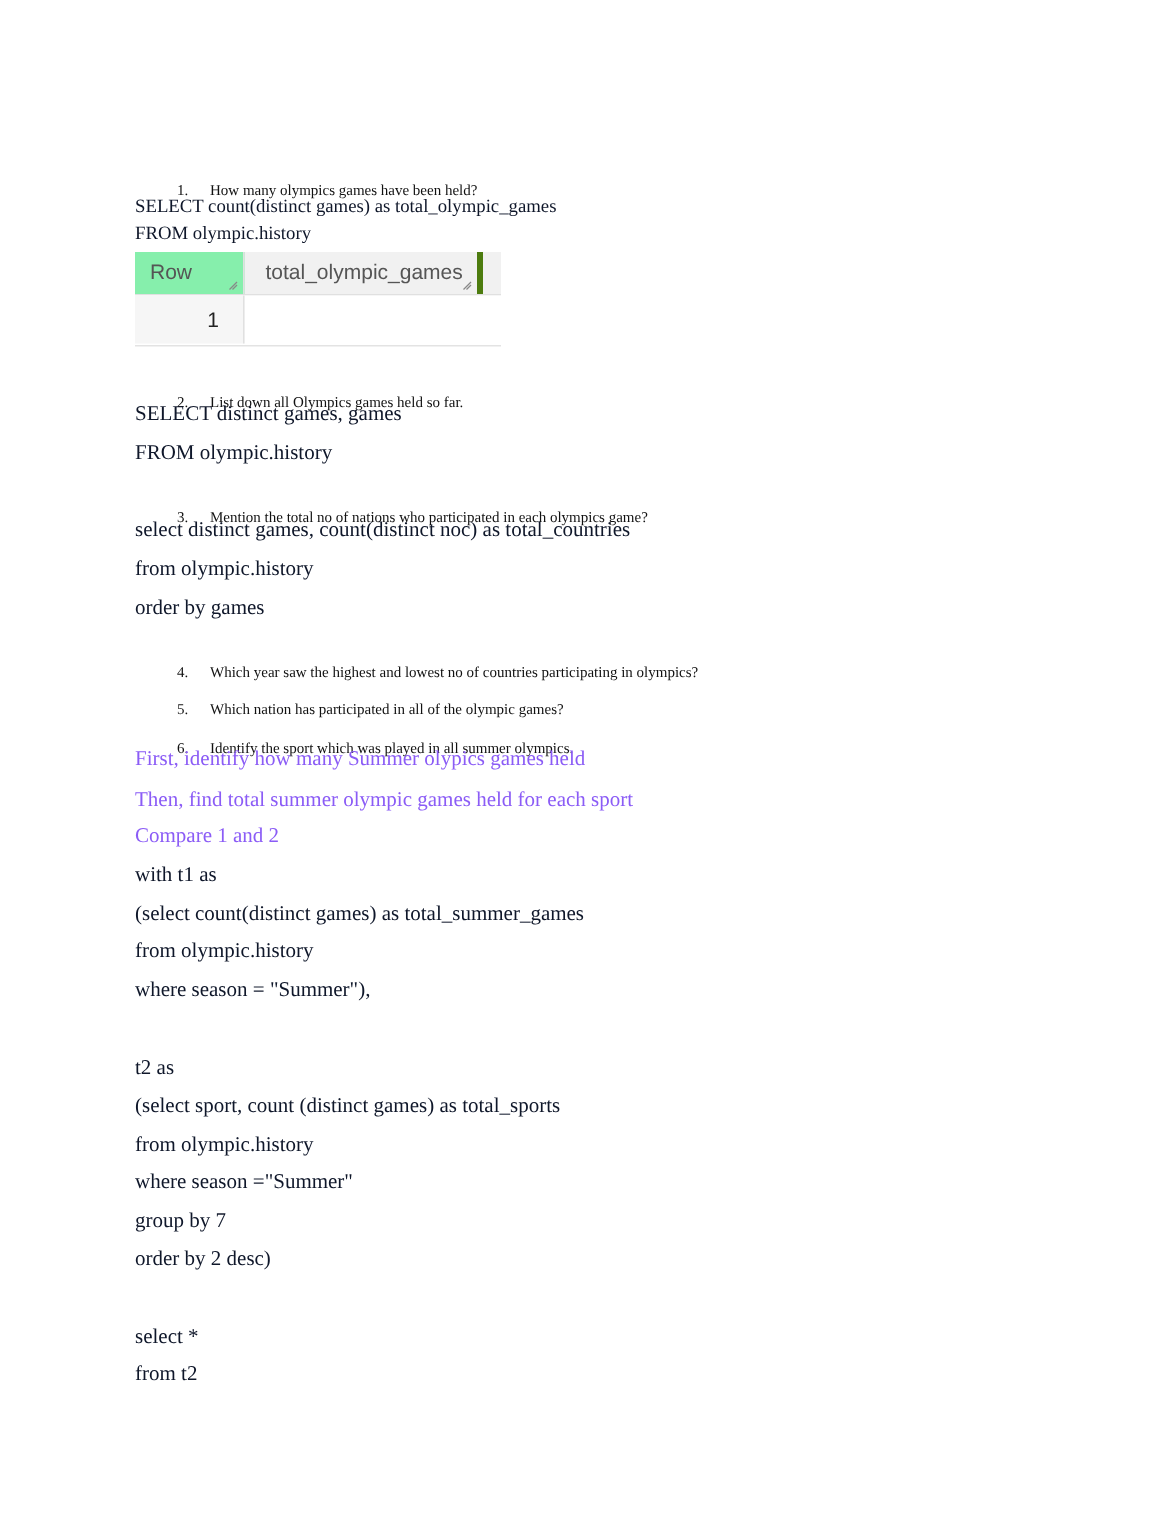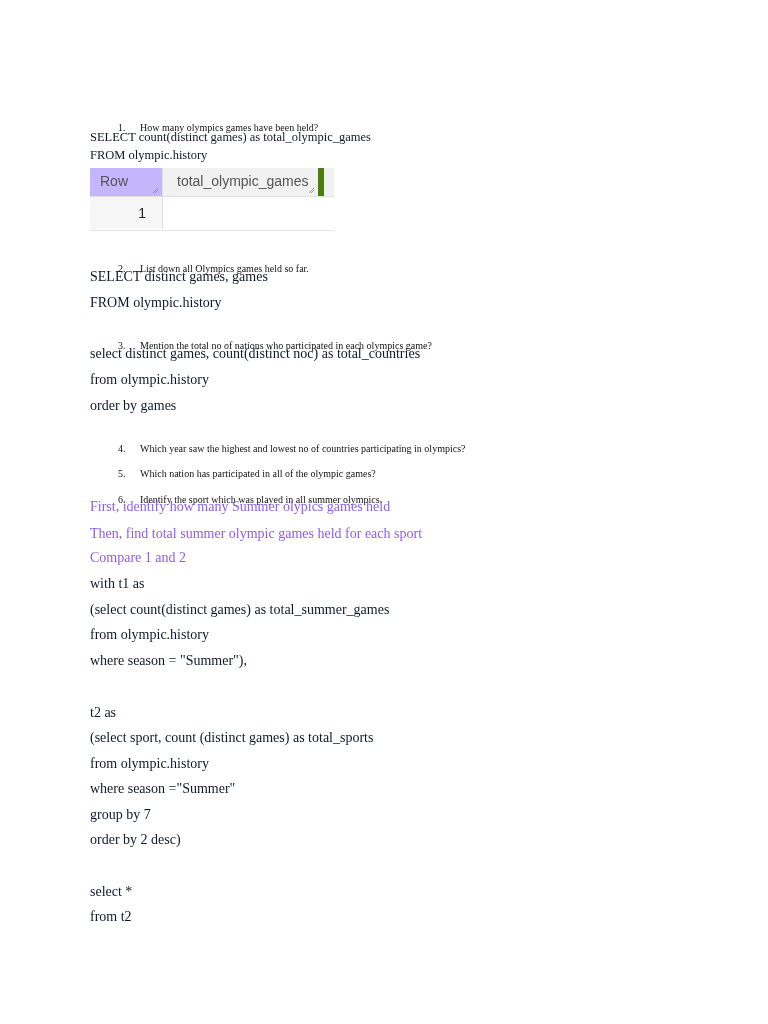--- a/index.html
+++ b/index.html
@@ -60,27 +60,27 @@
       width: 244px; height: 32px;
       background: #ffffff;
     }
     .rt-col-row {
       position: absolute;
       left: 0; top: 0;
       width: 72px; height: 100%;
       border-right: 1px solid #e0e0e0;
       background: #f6f6f6;
     }
-    .rt-header .rt-col-row { background: #c4b5fd; text-align: center; }
+    .rt-header .rt-col-row { background: #86efac; text-align: center; }
     .rt-col-val {
       position: absolute;
       left: 73px; top: 0;
       width: 155px; height: 100%;
       overflow: hidden;
-      border-right: 6px solid #4d7c0f;
+      border-right: 4px solid #4d7c0f;
     }
     .rt-h-label {
       position: absolute;
       top: 5px;
       font-size: 14px;
       color: #555555;
       white-space: nowrap;
     }
     .rt-cell {
       position: absolute;

